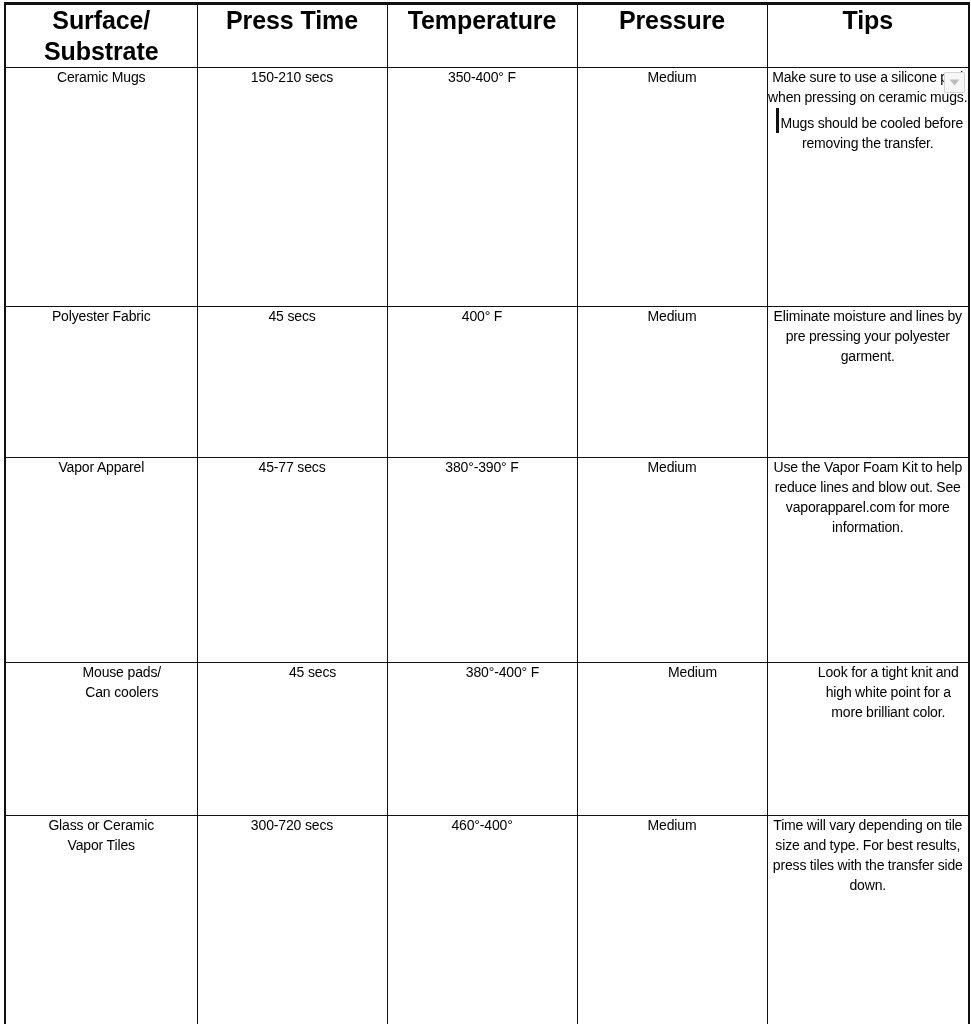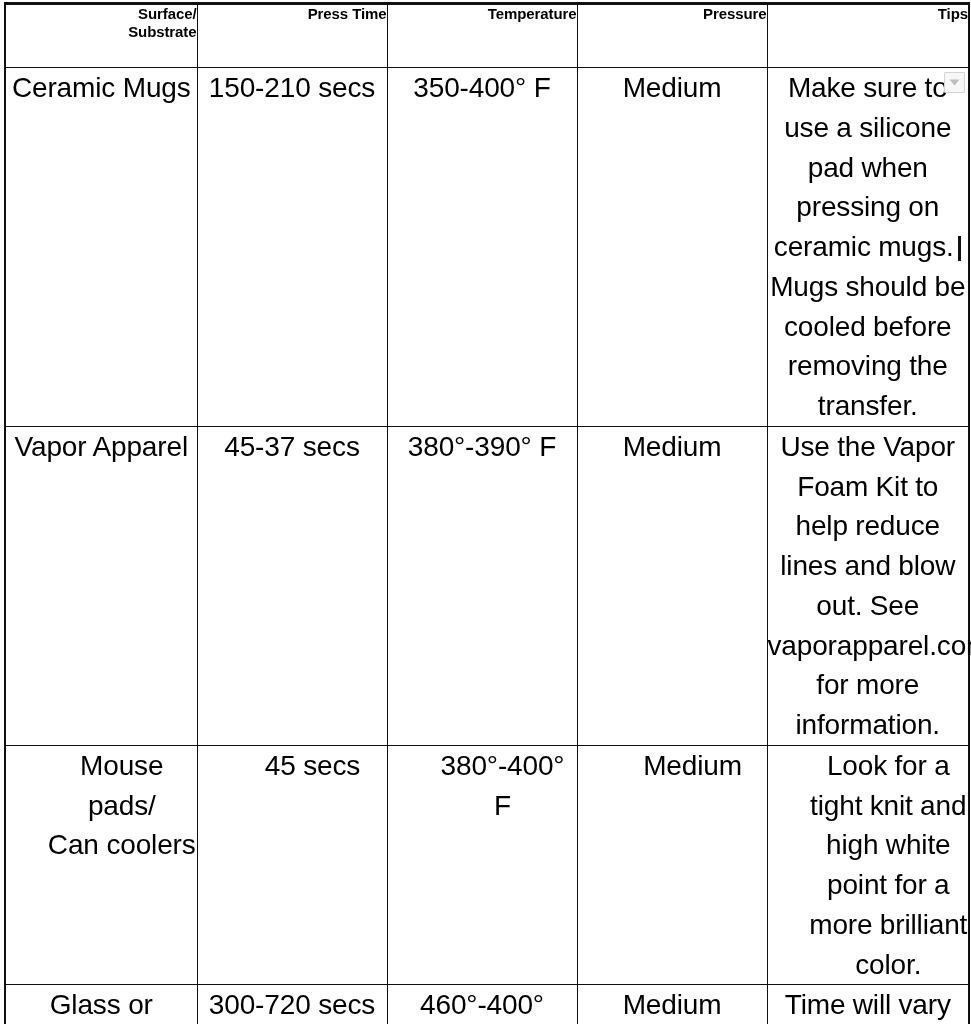--- a/index.html
+++ b/index.html
@@ -41,31 +41,31 @@
 
   table.press-table th,
   table.press-table td {
     border: 1.5px solid #111;
     vertical-align: top;
     padding: 0;
   }
 
   thead th {
     height: 62px;
-    font-size: 15px;
+    font-size: 25px;
     font-weight: bold;
-    text-align: right;
+    text-align: center;
     line-height: 1.22;
     padding: 6px 4px 4px 4px;
     letter-spacing: -0.1px;
   }
   thead th .hdr-line { display: block; }
 
   tbody td {
-    font-size: 28px;
+    font-size: 14px;
     font-weight: normal;
     line-height: 1.42;
     letter-spacing: -0.15px;
   }
 
   td.cell-center {
     text-align: center;
     padding: 8px 5px 4px 5px;
   }
   td.cell-center .sub-line { display: block; }
@@ -163,26 +163,37 @@
         <td class="cell-tips">
           <span class="tips-text">Make sure to use a silicone pad when pressing on ceramic mugs.</span><span class="text-caret"></span><span class="tips-text">Mugs should be cooled before removing the transfer.</span>
           <span class="dropdown-chip">
             <svg width="11" height="7" viewBox="0 0 11 7" aria-hidden="true">
               <polygon points="0.5,0.5 10.5,0.5 5.5,6.5" fill="#bdbdbd"></polygon>
             </svg>
           </span>
         </td>
       </tr>
 
+      <tr class="row-h2">
+        <td class="cell-center">
+          <span class="sub-line">Polyester Fabric</span>
+        </td>
+        <td class="cell-center">45 secs</td>
+        <td class="cell-center">400° F</td>
+        <td class="cell-center">Medium</td>
+        <td class="cell-tips">
+          <span class="tips-text">Eliminate moisture and lines by pre pressing your polyester garment.</span>
+        </td>
+      </tr>
 
       <tr class="row-h3">
         <td class="cell-center">
           <span class="sub-line">Vapor Apparel</span>
         </td>
-        <td class="cell-center">45-37 secs</td>
+        <td class="cell-center">45-77 secs</td>
         <td class="cell-center">380°-390° F</td>
         <td class="cell-center">Medium</td>
         <td class="cell-tips">
           <span class="tips-text">Use the Vapor Foam Kit to help reduce lines and blow out. See vaporapparel.com for more information.</span>
         </td>
       </tr>
 
       <tr class="row-h4">
         <td class="cell-center">
           <span class="sub-line">Mouse pads/</span>

